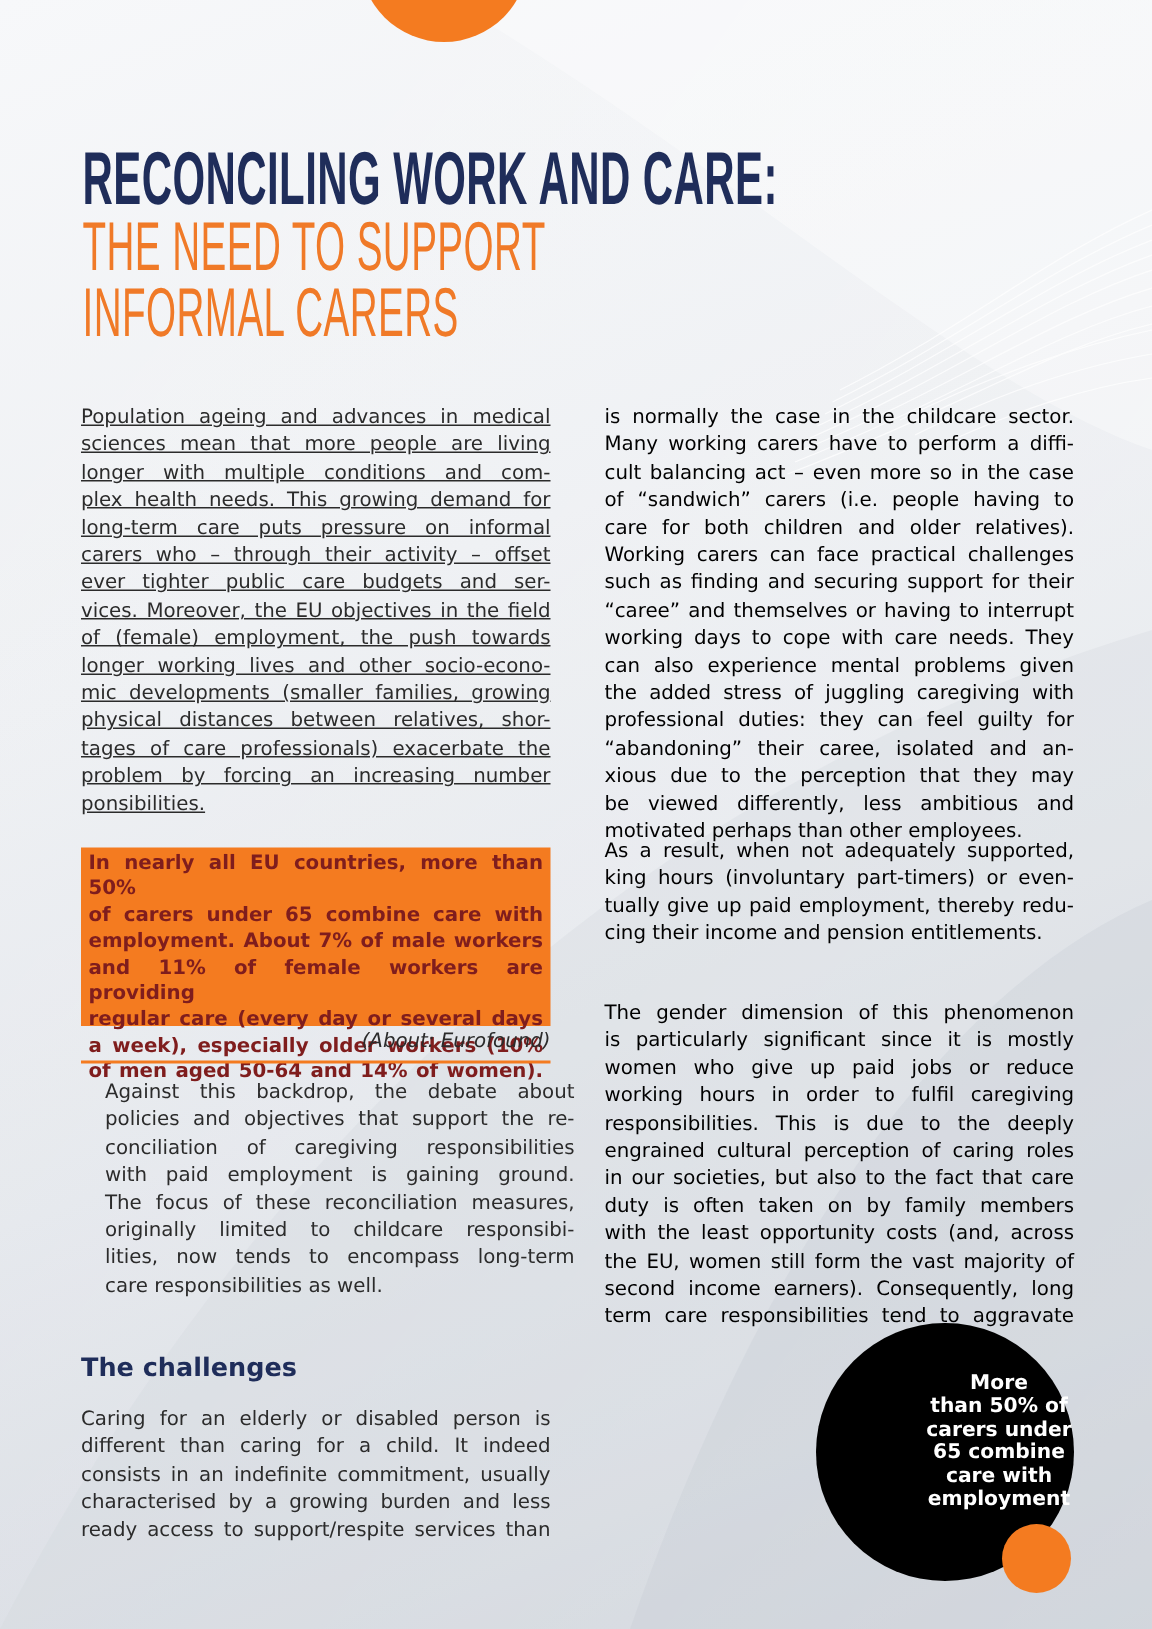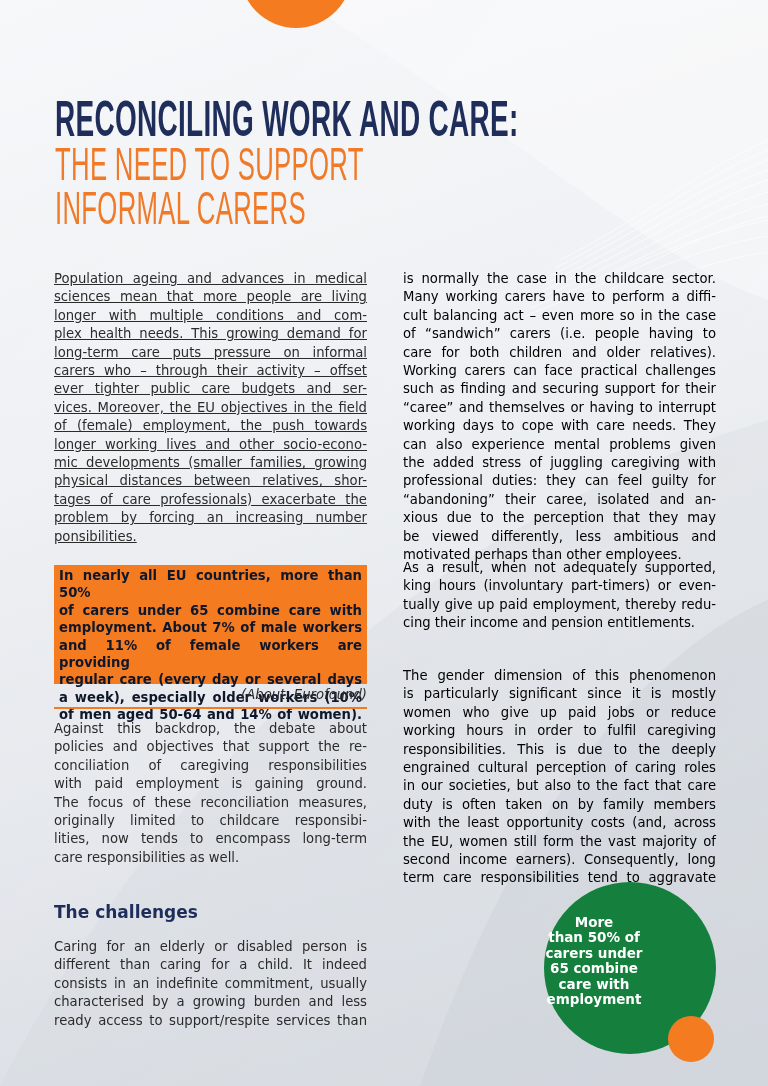--- a/index.html
+++ b/index.html
@@ -19,38 +19,38 @@
     transform-origin: left top; transform: scaleX(0.56); white-space: nowrap;
     letter-spacing: 0.5px; line-height: 44px; font-size: 46px;
   }
   .title-line.l1 { color: #1f2d5a; font-weight: bold; font-size: 50px; line-height: 46px; }
   .title-line.l2, .title-line.l3 { color: #f07a28; font-weight: normal; }
   .col { position: absolute; z-index: 2; font-size: 13.2px; line-height: 18.4px; color: #2b2b2b; text-align: justify; text-decoration: underline; }
   .col p { margin: 0; hyphens: manual; }
   .col-left { left: 54px; top: 270px; width: 313px; }
   .callout {
     position: absolute; left: 54px; top: 565px; width: 313px; height: 119px; z-index: 2;
-    background: #f47b20; color: #0f172a; font-weight: bold; font-size: 13.2px; line-height: 17.4px;
+    background: #f47b20; color: #7f1d1d; font-weight: bold; font-size: 13.2px; line-height: 17.4px;
     box-sizing: border-box; padding: 2px 5px 0 5px; text-align: justify;
   }
   .source {
     position: absolute; left: 54px; top: 686px; width: 313px; z-index: 2;
     text-align: right; font-style: italic; font-size: 13.2px; color: #2b2b2b; line-height: 18px;
   }
   .source-rule { position: absolute; left: 54px; top: 707px; width: 313px; height: 2px; background: #f47b20; z-index: 2; }
-  .p2 { position: absolute; left: 54px; top: 720px; width: 313px; z-index: 2; font-size: 13.2px; line-height: 18.4px; color: #2b2b2b; text-align: justify; }
+  .p2 { position: absolute; left: 70px; top: 720px; width: 313px; z-index: 2; font-size: 13.2px; line-height: 18.4px; color: #2b2b2b; text-align: justify; }
   .section-heading { position: absolute; left: 54px; top: 902px; z-index: 2; font-weight: bold; font-size: 17px; color: #1f2d5a; text-align: right; }
   .p3 { position: absolute; left: 54px; top: 938px; width: 313px; z-index: 2; font-size: 13.2px; line-height: 18.4px; color: #2b2b2b; text-align: justify; }
   .r-p1 { position: absolute; left: 403px; top: 270px; width: 313px; z-index: 2; }
   .r-p2 { position: absolute; left: 403px; top: 559px; width: 313px; z-index: 2; }
   .r-p3 { position: absolute; left: 403px; top: 667px; width: 313px; z-index: 2; }
   .rtext { font-size: 13.2px; line-height: 18.4px; color: #000000; text-align: justify; margin: 0; }
   .stat-bubble {
     position: absolute; left: 544px; top: 882px; width: 172px; height: 172px; border-radius: 50%;
-    background: #15803d; z-index: 2; display: flex; align-items: center; justify-content: flex-start;
+    background: #000000; z-index: 2; display: flex; align-items: center; justify-content: flex-end;
   }
   .stat-text {
     color: #ffffff; font-weight: bold; font-size: 13.5px; line-height: 15.5px; text-align: center;
     width: 100px; margin-top: -14px;
   }
   .bottom-dot { position: absolute; left: 668px; top: 1016px; width: 46px; height: 46px; border-radius: 50%; background: #f47b20; z-index: 3; }
   .jl { display: block; text-align-last: justify; }
   .jl.last { text-align-last: left; }
 </style>
 </head>

